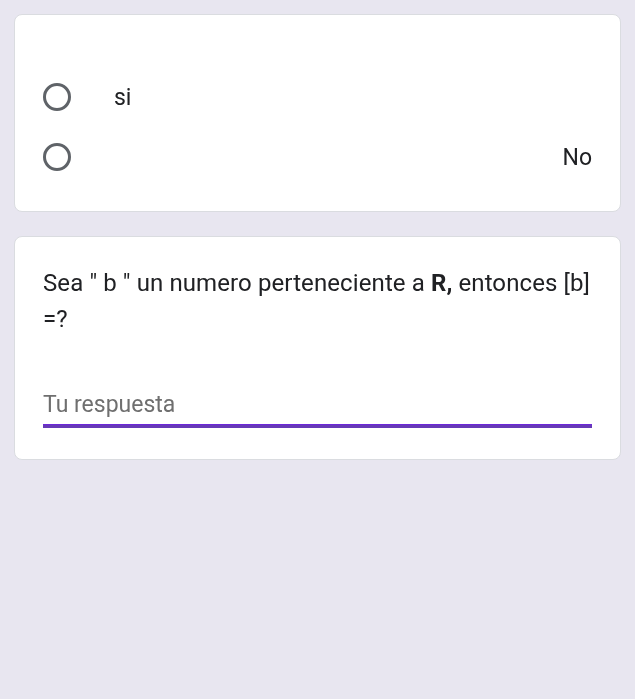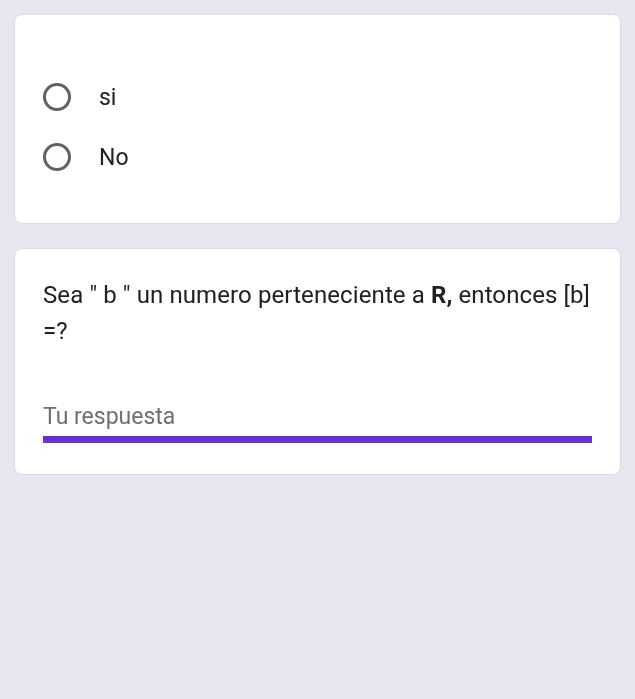--- a/index.html
+++ b/index.html
@@ -35,23 +35,25 @@
       font-weight: 700;
     }
     .options {
       margin-top: 40px;
     }
     .option-row {
       display: flex;
       align-items: center;
       margin-bottom: 32px;
       cursor: pointer;
+      gap: 15px;
     }
     .option-row:last-child {
-      margin-bottom: 12px;
+      margin-bottom: 0;
+      justify-content: space-between;
     }
     .radio-circle {
       width: 28px;
       height: 28px;
       border: 3px solid #5f6368;
       border-radius: 50%;
       flex-shrink: 0;
       margin-right: 24px;
     }
     .option-label {
@@ -59,21 +61,21 @@
       color: #202124;
       padding-left: 4px;
     }
     .answer-input-wrap {
       margin-top: 48px;
       position: relative;
     }
     .answer-input {
       width: 100%;
       border: none;
-      border-bottom: 6px solid #6d28d9;
+      border-bottom: 3px solid #6d28d9;
       font-size: 23px;
       color: #a16207;
       padding: 6px 0;
       outline: none;
       background: transparent;
       font-family: inherit;
     }
     .answer-input::placeholder {
       color: #6f6f6f;
     }

